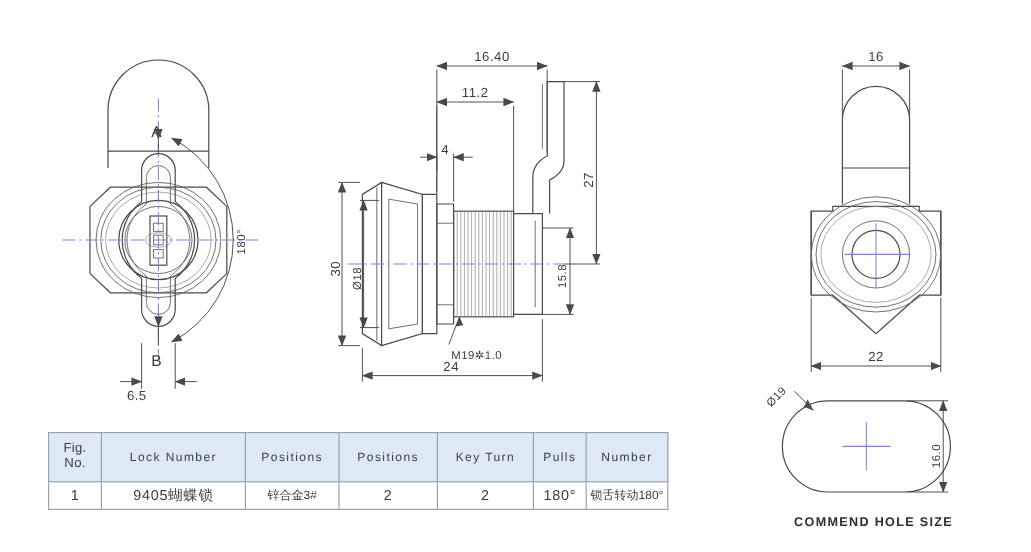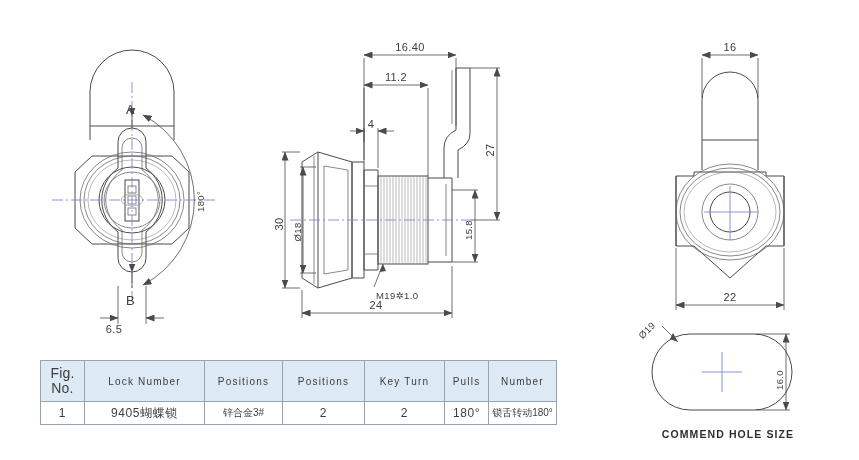--- a/index.html
+++ b/index.html
@@ -63,21 +63,21 @@
     font-weight: normal;
     padding: 0;
   }
   #spec-table thead th {
     background: #ddeaf5;
     height: 40px;
     font-size: 10px;
     letter-spacing: 1.2px;
   }
   #spec-table thead th.two-line {
-    font-size: 14px;
+    font-size: 11px;
     letter-spacing: 0.2px;
     line-height: 1.08;
     margin-top: 40px;
   }
   #spec-table tbody td {
     background: #ffffff;
     height: 22px;
     font-size: 12px;
     letter-spacing: 0.6px;
   }

